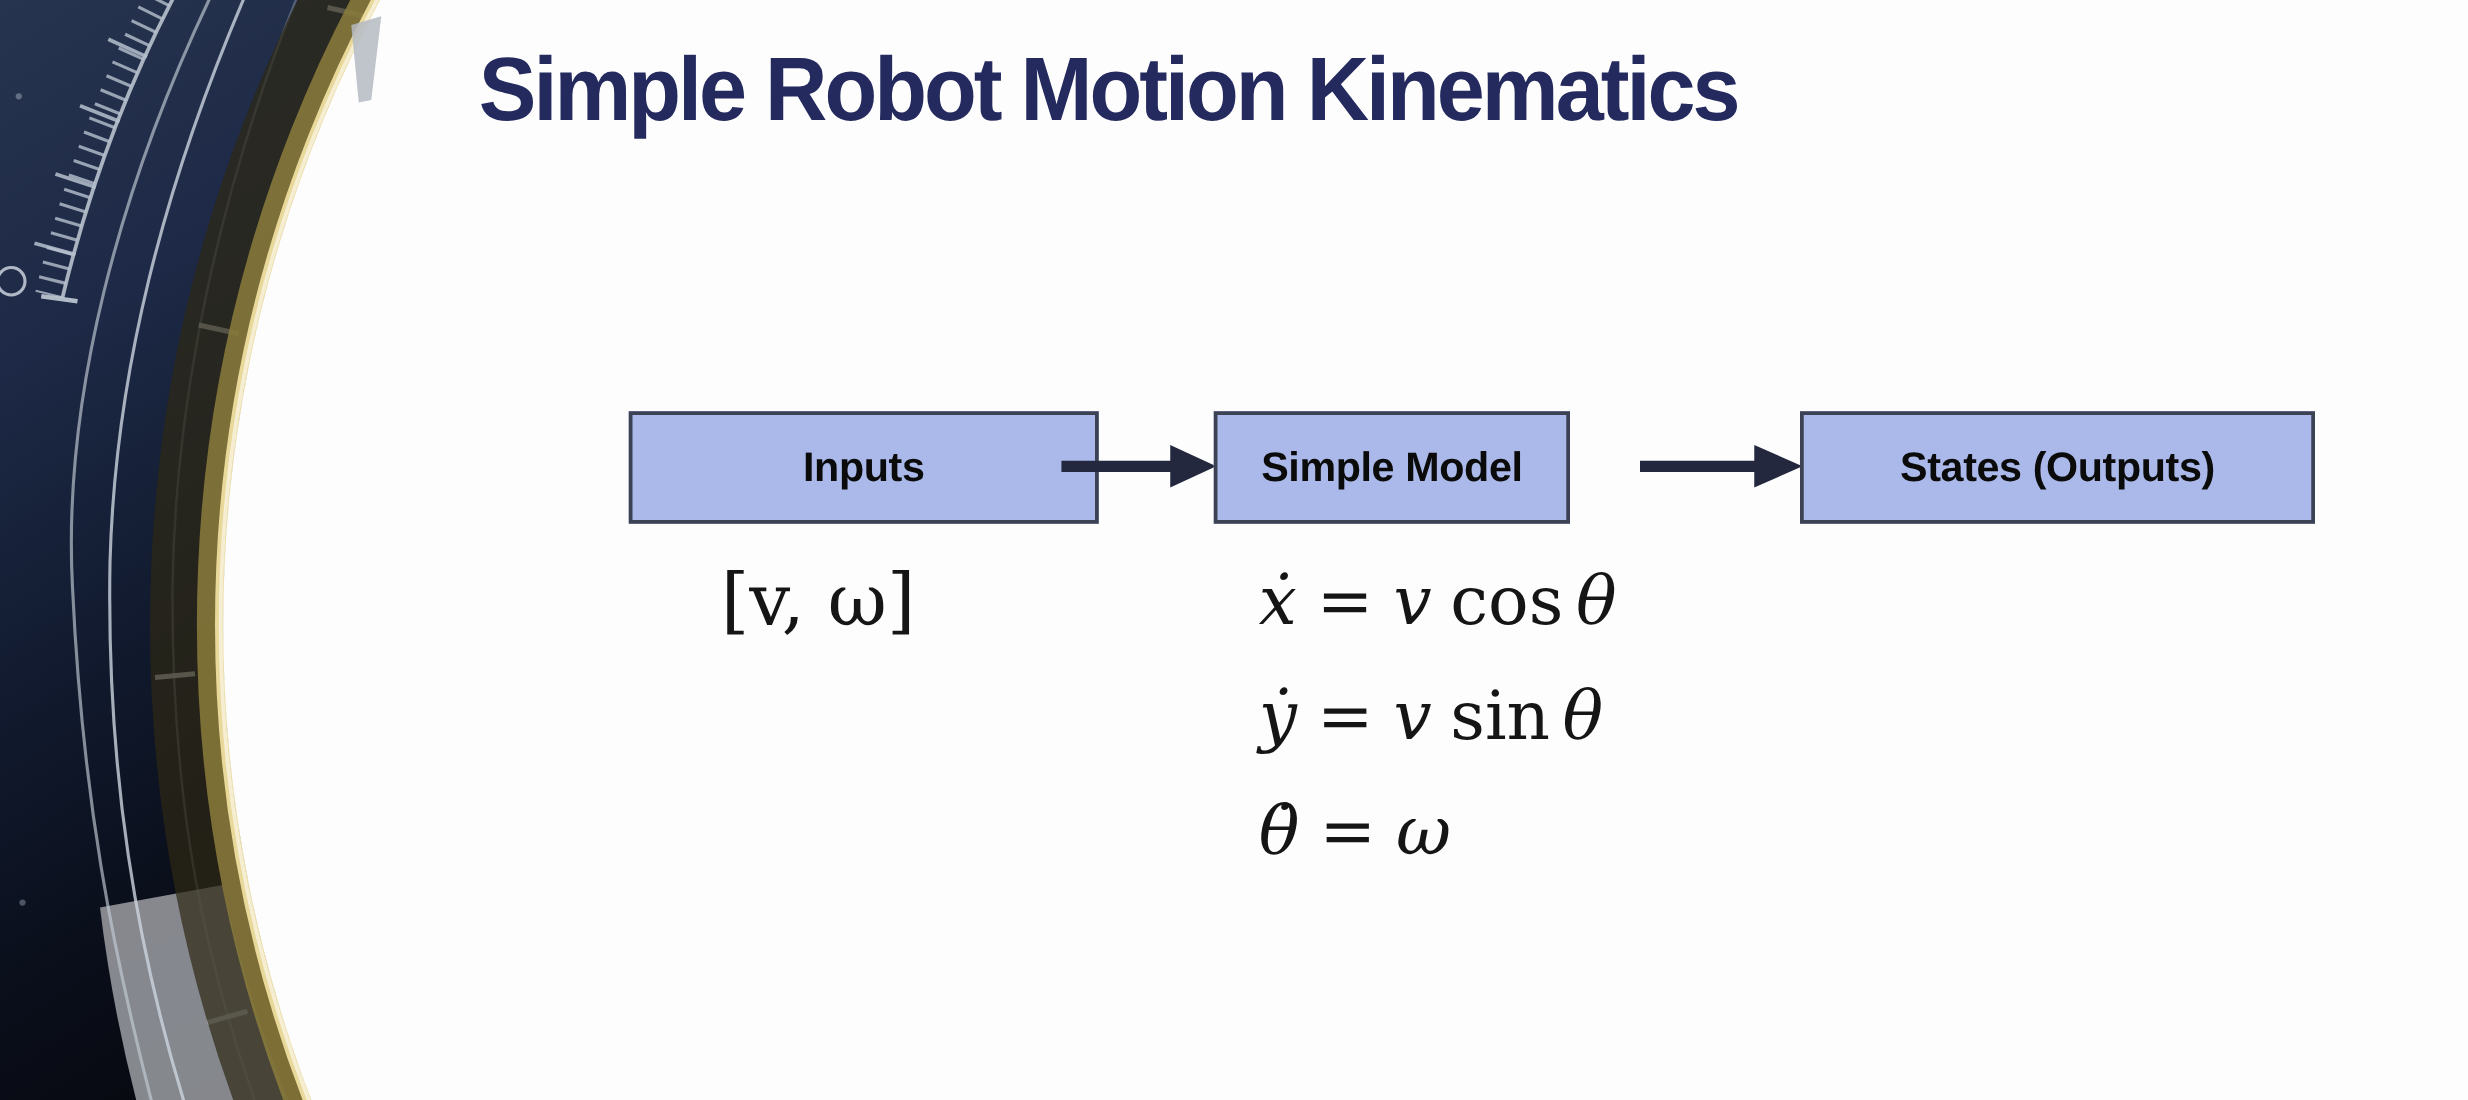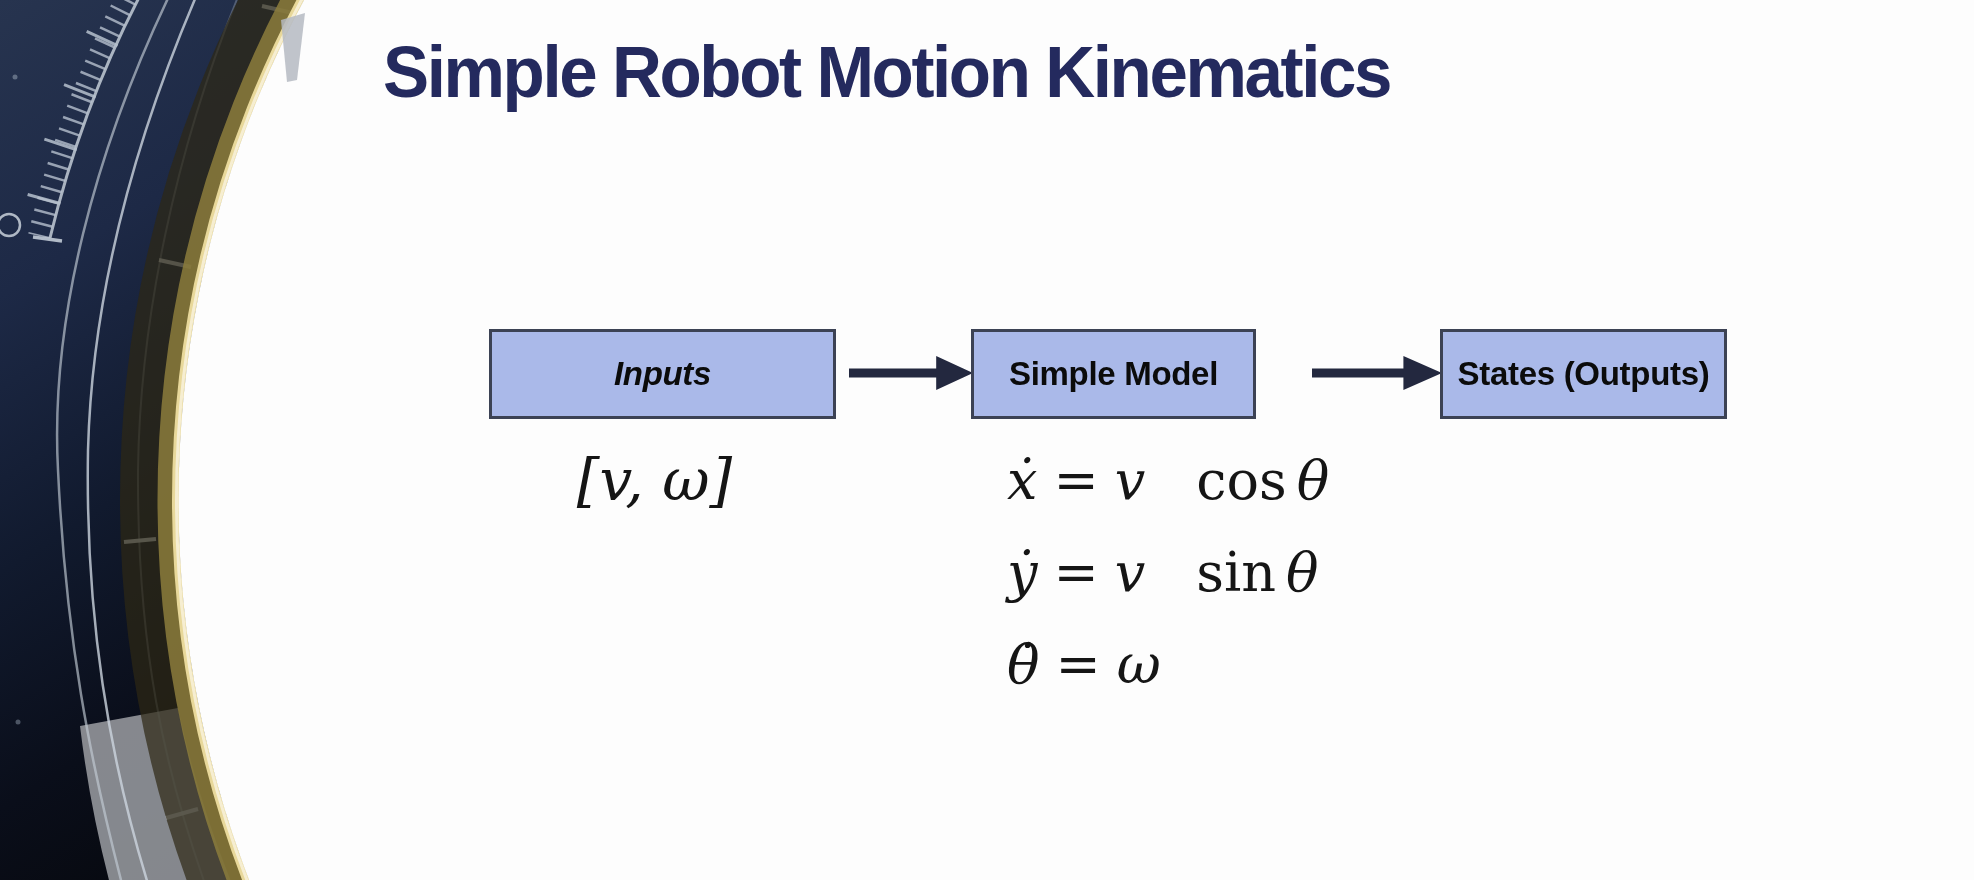--- a/index.html
+++ b/index.html
@@ -20,38 +20,38 @@
     color:var(--title_navy);
     transform:scaleX(.96);transform-origin:left top;
   }
 
   .fbox{
     position:absolute;top:329px;height:90px;box-sizing:border-box;
     background:var(--box_fill);border:3px solid var(--box_border);
     display:flex;align-items:center;justify-content:center;
     font-weight:700;font-size:33px;letter-spacing:-.3px;color:var(--box_label_ink);
   }
-  #box-inputs{left:489px;width:347px;font-style:italic;}
+  #box-inputs{left:503px;width:376px;}
   #box-model{left:971px;width:285px;}
-  #box-states{left:1440px;width:287px;}
+  #box-states{left:1440px;width:412px;}
 
   .arrow{position:absolute;top:353px;height:40px;}
   #arrow-1{left:849px;width:124px;}
   #arrow-2{left:1312px;width:130px;}
 
   .math{font-family:"DejaVu Serif","Liberation Serif",serif;color:var(--equation_ink);}
   .inputs-expr{
     position:absolute;left:481px;top:434px;width:347px;height:92px;
     display:flex;align-items:center;justify-content:center;
-    font-size:58px;font-style:italic;
+    font-size:58px;
   }
   .eqs{position:absolute;left:1007px;top:434px;}
   .eq-line{height:92px;display:flex;align-items:center;font-size:54px;white-space:pre;}
   .mi{font-style:italic;}
-  .mr{font-style:normal;margin-left:36px;}
+  .mr{font-style:normal;}
   .rel{margin:0 16px;}
   .coef{margin-right:15px;}
   .fn{margin-right:10px;}
 </style>
 </head>
 <body>
 
 <div style="position:absolute;inset:0;">
 
   <svg class="gauge" width="480" height="880" viewBox="0 0 480 880" aria-hidden="true">

